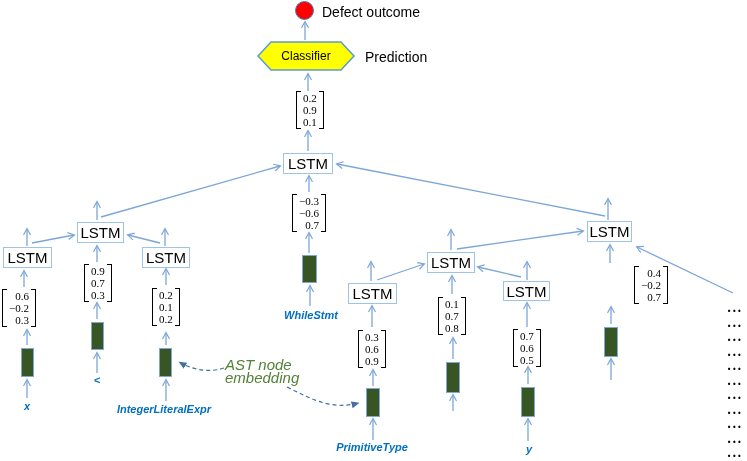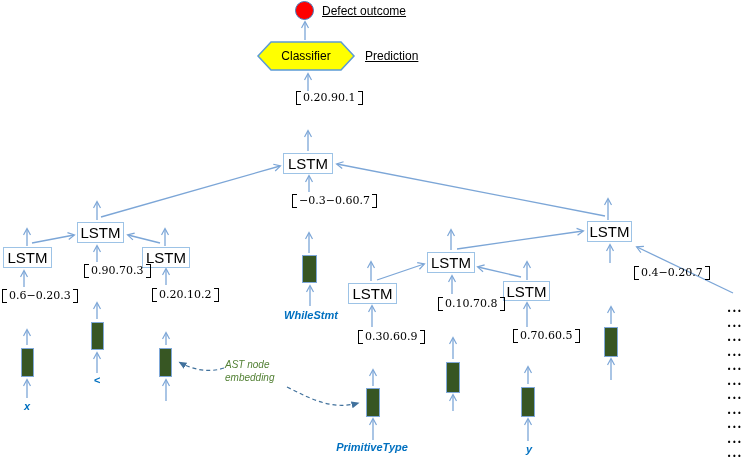--- a/index.html
+++ b/index.html
@@ -7,26 +7,26 @@
           font-family:"Liberation Sans",sans-serif;overflow:hidden;}
   svg.layer{position:absolute;left:0;top:0;}
   .arrow{stroke:#7CA6D7;stroke-width:1.3;fill:none;}
   .dash{stroke:#41719C;stroke-width:1.2;fill:none;stroke-dasharray:4 3;}
   .lstm{position:absolute;box-sizing:border-box;border:1.3px solid #9DC3E6;background:#fff;
         color:#000;font-size:15px;display:flex;align-items:center;justify-content:center;}
   .blk{position:absolute;box-sizing:border-box;background:#375623;border:1.5px solid #7FA8D9;}
   .nlabel{position:absolute;color:#0070C0;font-style:italic;font-weight:bold;
           font-size:11px;text-align:center;line-height:12px;}
   .vec{position:absolute;display:flex;font-family:"DejaVu Serif",serif;font-size:11px;color:#000;}
-  .vec .nums{display:flex;flex-direction:row;align-items:flex-end;padding:1px 2px;line-height:12px;}
+  .vec .nums{display:flex;flex-direction:column;align-items:flex-end;padding:1px 2px;line-height:12px;font-family:Liberation Serif, serif;}
   .vec .br{width:4px;}
   .vec .br.l{border-left:1.4px solid #000;border-top:1.4px solid #000;border-bottom:1.4px solid #000;}
   .vec .br.r{border-right:1.4px solid #000;border-top:1.4px solid #000;border-bottom:1.4px solid #000;}
-  .annot{position:absolute;color:#538135;font-style:italic;font-size:10px;line-height:12.5px;}
-  .stext{position:absolute;color:#000;font-size:12px;text-decoration:underline;}
+  .annot{position:absolute;color:#538135;font-style:italic;font-size:15px;line-height:12.5px;}
+  .stext{position:absolute;color:#000;font-size:14px;}
   .dots{position:absolute;left:727px;color:#000;font-family:"DejaVu Serif",serif;
         font-weight:bold;font-size:12px;letter-spacing:1px;line-height:12px;}
   .circle{position:absolute;left:295px;top:1px;width:19px;height:19px;border-radius:50%;
           background:#FE0000;border:1px solid #4A7EBB;box-sizing:border-box;}
   .hextext{position:absolute;left:262px;top:49px;width:88px;text-align:center;
            color:#000;font-size:12px;}
 </style>
 </head>
 <body>
 
@@ -203,20 +203,21 @@
   <div class="blk" style="left:91px;top:322px;width:13px;height:28px;"></div>
   <div class="blk" style="left:159px;top:348px;width:13px;height:29px;"></div>
   <div class="blk" style="left:366px;top:388px;width:14px;height:29px;"></div>
   <div class="blk" style="left:446px;top:362px;width:14px;height:31px;"></div>
   <div class="blk" style="left:521px;top:387px;width:14px;height:30px;"></div>
   <div class="blk" style="left:604px;top:327px;width:14px;height:30px;"></div>
 
   <div class="nlabel" style="left:271px;top:309px;width:80px;">WhileStmt</div>
   <div class="nlabel" style="left:7px;top:400px;width:40px;">x</div>
   <div class="nlabel" style="left:77px;top:374px;width:40px;">&lt;</div>
+  <div class="nlabel" style="left:104px;top:403px;width:120px;">IntegerLiteralExpr</div>
   <div class="nlabel" style="left:312px;top:441px;width:120px;">PrimitiveType</div>
   <div class="nlabel" style="left:509px;top:443px;width:40px;">y</div>
 
   <div class="annot" style="left:225px;top:359px;">
     <div>AST node</div>
     <div>embedding</div>
   </div>
 
   <span class="dots" style="top:302px;">...</span>
   <span class="dots" style="top:317px;">...</span>

